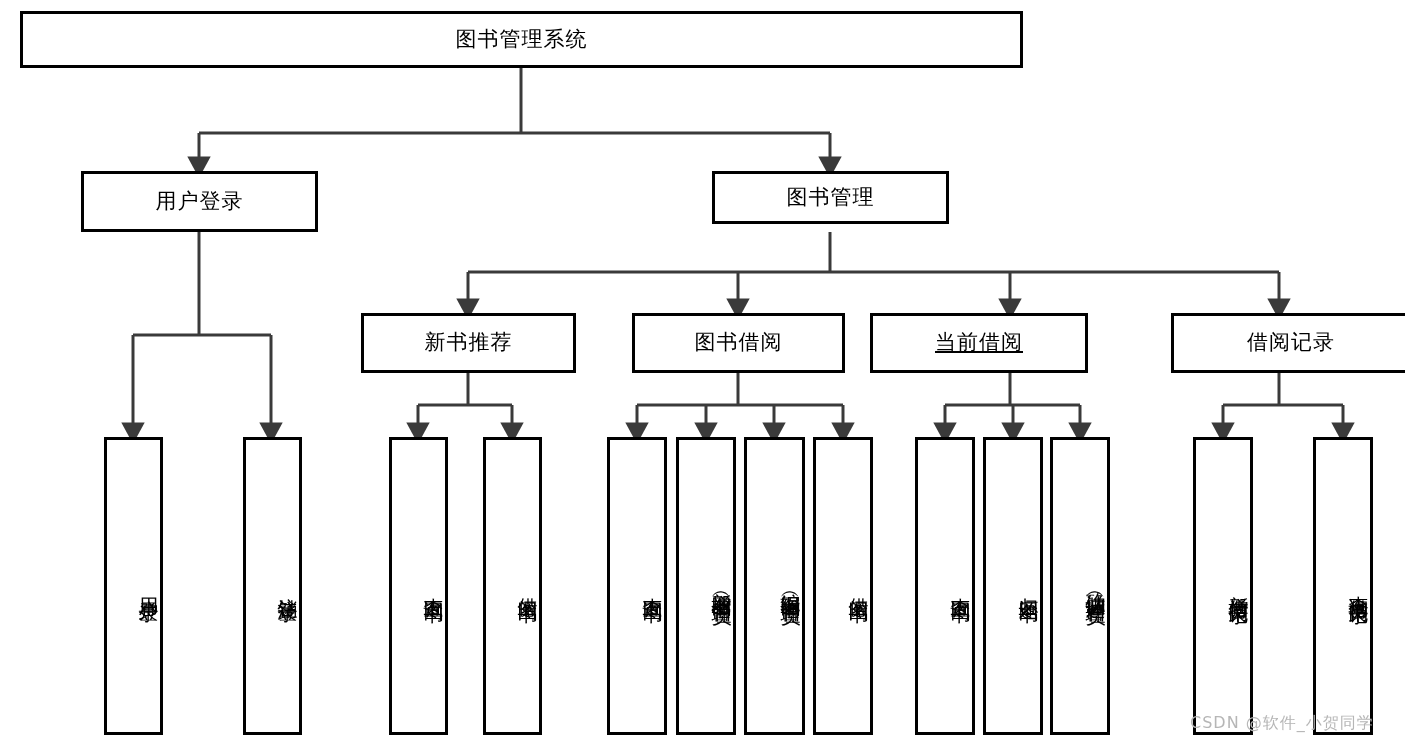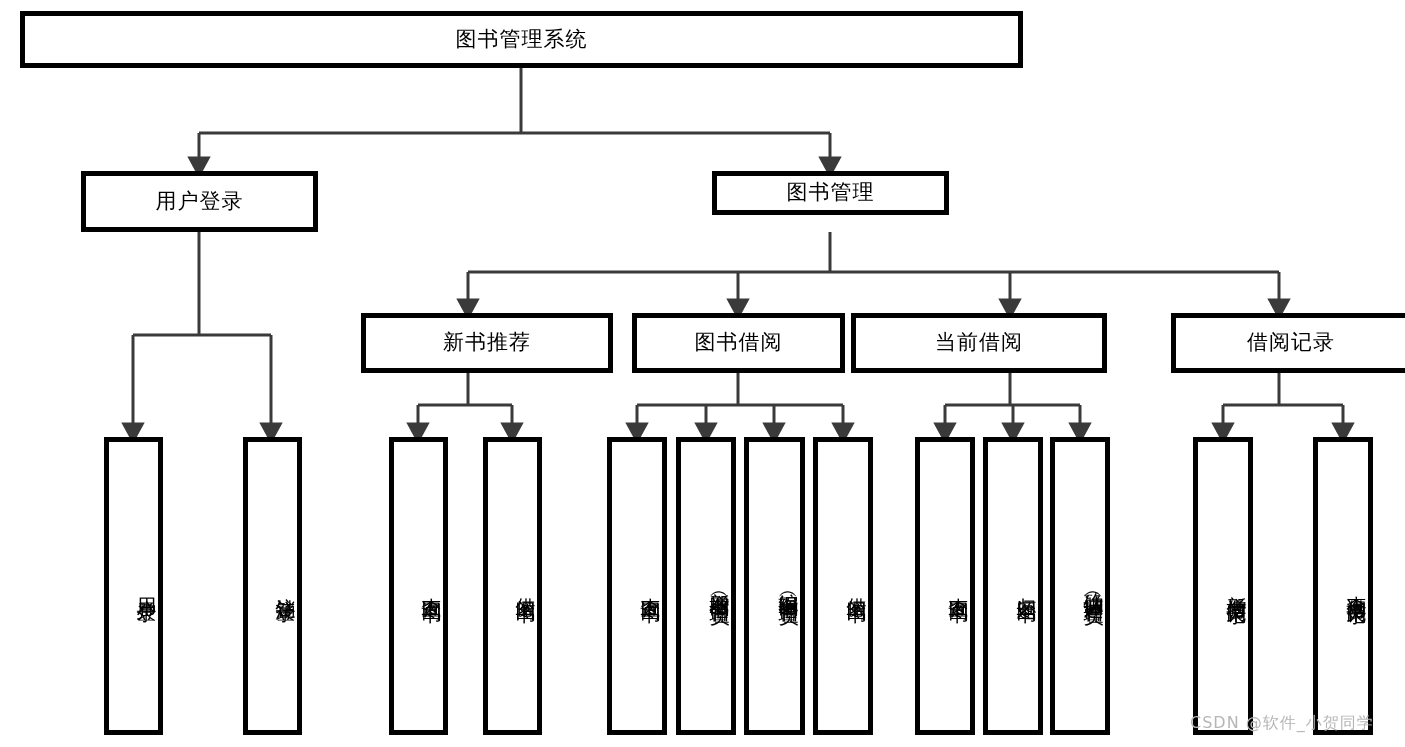--- a/index.html
+++ b/index.html
@@ -22,21 +22,21 @@
     left: 0;
     top: 0;
     width: 1405px;
     height: 747px;
     pointer-events: none;
   }
   .node {
     position: absolute;
     box-sizing: border-box;
     background: #ffffff;
-    border: 5px solid #000000;
+    border: 3px solid #000000;
     display: flex;
     align-items: center;
     justify-content: center;
     color: #000000;
     z-index: 3;
     text-align: right;
   }
   .node.horiz {
     font-size: 21px;
     letter-spacing: 1px;
@@ -122,24 +122,24 @@
       <path d="M1279,373 L1279,405"></path>
       <path d="M1223,405 L1343,405"></path>
       <path d="M1223,405 L1223,432" marker-end="url(#arrowhead)"></path>
       <path d="M1343,405 L1343,432" marker-end="url(#arrowhead)"></path>
     </g>
   </svg>
 
   <div id="nodes">
       <div class="node horiz" style="left: 20px; top: 11px; width: 1003px; height: 57px;">图书管理系统</div>
       <div class="node horiz" style="left: 81px; top: 171px; width: 237px; height: 61px;">用户登录</div>
-      <div class="node horiz" style="left: 712px; top: 171px; width: 237px; height: 44px;">图书管理</div>
-      <div class="node horiz" style="left: 361px; top: 313px; width: 252px; height: 60px;">新书推荐</div>
+      <div class="node horiz" style="left: 712px; top: 171px; width: 237px; height: 53px;">图书管理</div>
+      <div class="node horiz" style="left: 361px; top: 313px; width: 215px; height: 60px;">新书推荐</div>
       <div class="node horiz" style="left: 632px; top: 313px; width: 213px; height: 60px;">图书借阅</div>
-      <div class="node horiz" style="left: 851px; top: 313px; width: 256px; height: 60px;">当前借阅</div>
+      <div class="node horiz" style="left: 870px; top: 313px; width: 218px; height: 60px; text-decoration: underline;">当前借阅</div>
       <div class="node horiz" style="left: 1171px; top: 313px; width: 240px; height: 60px;">借阅记录</div>
       <div class="node vert" style="left: 104px; top: 437px; width: 59px; height: 298px;">
         <span class="vtext">用户登录</span>
       </div>
       <div class="node vert" style="left: 243px; top: 437px; width: 59px; height: 298px;">
         <span class="vtext">注销登录</span>
       </div>
       <div class="node vert" style="left: 389px; top: 437px; width: 59px; height: 298px;">
         <span class="vtext">查询图书</span>
       </div>

